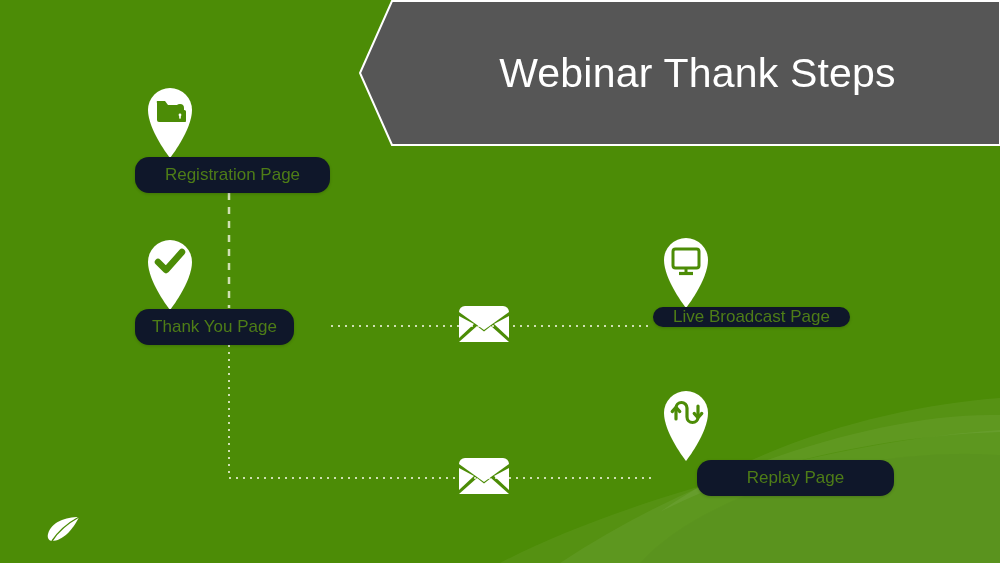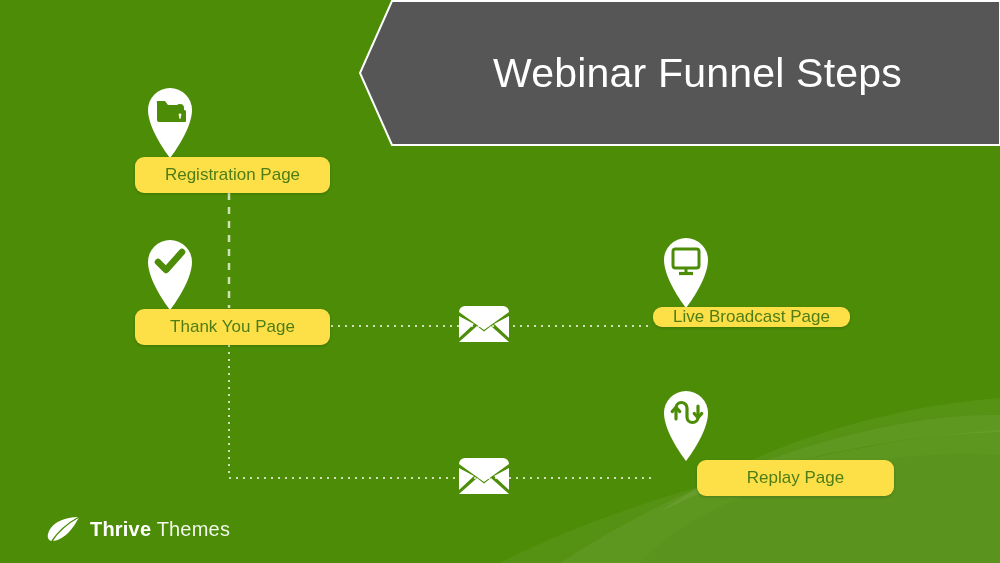--- a/index.html
+++ b/index.html
@@ -61,22 +61,22 @@
   .node { position: absolute; }
 
   .pin {
     position: absolute;
     width: 56px;
     height: 78px;
   }
 
   .label-box {
     position: absolute;
-    background: #fde047;
-    border-radius: 9px;
+    background: #0f172a;
+    border-radius: 14px;
     box-shadow: 0 1px 3px rgba(0,0,0,0.18);
     display: flex;
     align-items: center;
     justify-content: center;
     color: #4e7d17;
     font-size: 17px;
     font-weight: 400;
     white-space: nowrap;
     text-align: center;
   }
@@ -111,21 +111,21 @@
   <svg class="bg-leaf" viewBox="0 0 1000 563" preserveAspectRatio="none">
     <path d="M1000,415 C880,412 700,470 560,563 L1000,563 Z" fill="#ffffff" opacity="0.055"></path>
     <path d="M1000,430 C840,440 620,500 500,563 L1000,563 Z" fill="#ffffff" opacity="0.05"></path>
     <path d="M1000,455 C860,445 700,495 640,563 L1000,563 Z" fill="#000000" opacity="0.025"></path>
     <path d="M1000,398 C900,405 760,440 660,512 C740,470 870,436 1000,432 Z" fill="#ffffff" opacity="0.06"></path>
   </svg>
 
   <svg class="header-banner" viewBox="0 0 645 152" preserveAspectRatio="none">
     <path d="M37,1 L645,1 L645,145 L37,145 L5,73 Z" fill="#565656" stroke="#ffffff" stroke-width="2"></path>
   </svg>
-  <div class="header-title">Webinar Funnel Steps</div>
+  <div class="header-title">Webinar Thank Steps</div>
 
   <svg class="connectors" viewBox="0 0 1000 563">
 
     <line x1="229" y1="193" x2="229" y2="308" stroke="#cfe0b4" stroke-width="2.5" stroke-dasharray="7 7"></line>
 
     <line x1="331" y1="326" x2="653" y2="326" stroke="#cfe0b4" stroke-width="2" stroke-dasharray="2 5"></line>
 
     <polyline points="229,345 229,478 653,478" fill="none" stroke="#cfe0b4" stroke-width="2" stroke-dasharray="2 5"></polyline>
   </svg>
 
@@ -143,21 +143,21 @@
       </g>
     </svg>
     <div class="label-box" style="left:135px; top:157px; width:195px; height:36px;">Registration Page</div>
   </div>
 
   <div class="node">
     <svg class="pin" style="left:142px; top:232px;" viewBox="0 0 56 78">
       <path d="M28,78 C28,78 6,50 6,30 A22,22 0 1,1 50,30 C50,50 28,78 28,78 Z" fill="#ffffff"></path>
       <path d="M16,30 L24,38 L40,20" fill="none" stroke="#4c8c06" stroke-width="6.5" stroke-linecap="round" stroke-linejoin="round"></path>
     </svg>
-    <div class="label-box" style="left:135px; top:309px; width:195px; height:36px;">Thank You Page</div>
+    <div class="label-box" style="left:135px; top:309px; width:159px; height:36px;">Thank You Page</div>
   </div>
 
   <div class="node">
     <svg class="pin" style="left:658px; top:230px;" viewBox="0 0 56 78">
       <path d="M28,78 C28,78 6,50 6,30 A22,22 0 1,1 50,30 C50,50 28,78 28,78 Z" fill="#ffffff"></path>
       <g fill="none" stroke="#4c8c06" stroke-width="3">
         <rect x="15" y="19" width="26" height="19" rx="2.5"></rect>
         <line x1="28" y1="38" x2="28" y2="43"></line>
         <line x1="21" y1="43.5" x2="35" y2="43.5" stroke-width="3.2"></line>
       </g>
@@ -193,18 +193,15 @@
       <path d="M52,11 L52,33 L37,19 Z" fill="#ffffff"></path>
       <path d="M2,37 L20,21 L27,26.5 L34,21 L52,37 Z" fill="#ffffff"></path>
     </svg>
   </div>
 
   <div class="brand">
     <svg class="brand-leaf" viewBox="0 0 34 26">
       <path d="M33,1 C20,1 5,6 2,18 C1,22 3,25 6,25 C16,25 27,14 33,1 Z" fill="#ffffff"></path>
       <path d="M33,1 C24,6 13,14 6,25" fill="none" stroke="#4c8c06" stroke-width="1.4"></path>
     </svg>
-    <div class="brand-text">
-      <span class="b-strong">Thrive</span><span class="b-light"> Themes</span>
-    </div>
   </div>
 
 </div>
 
 </body></html>

